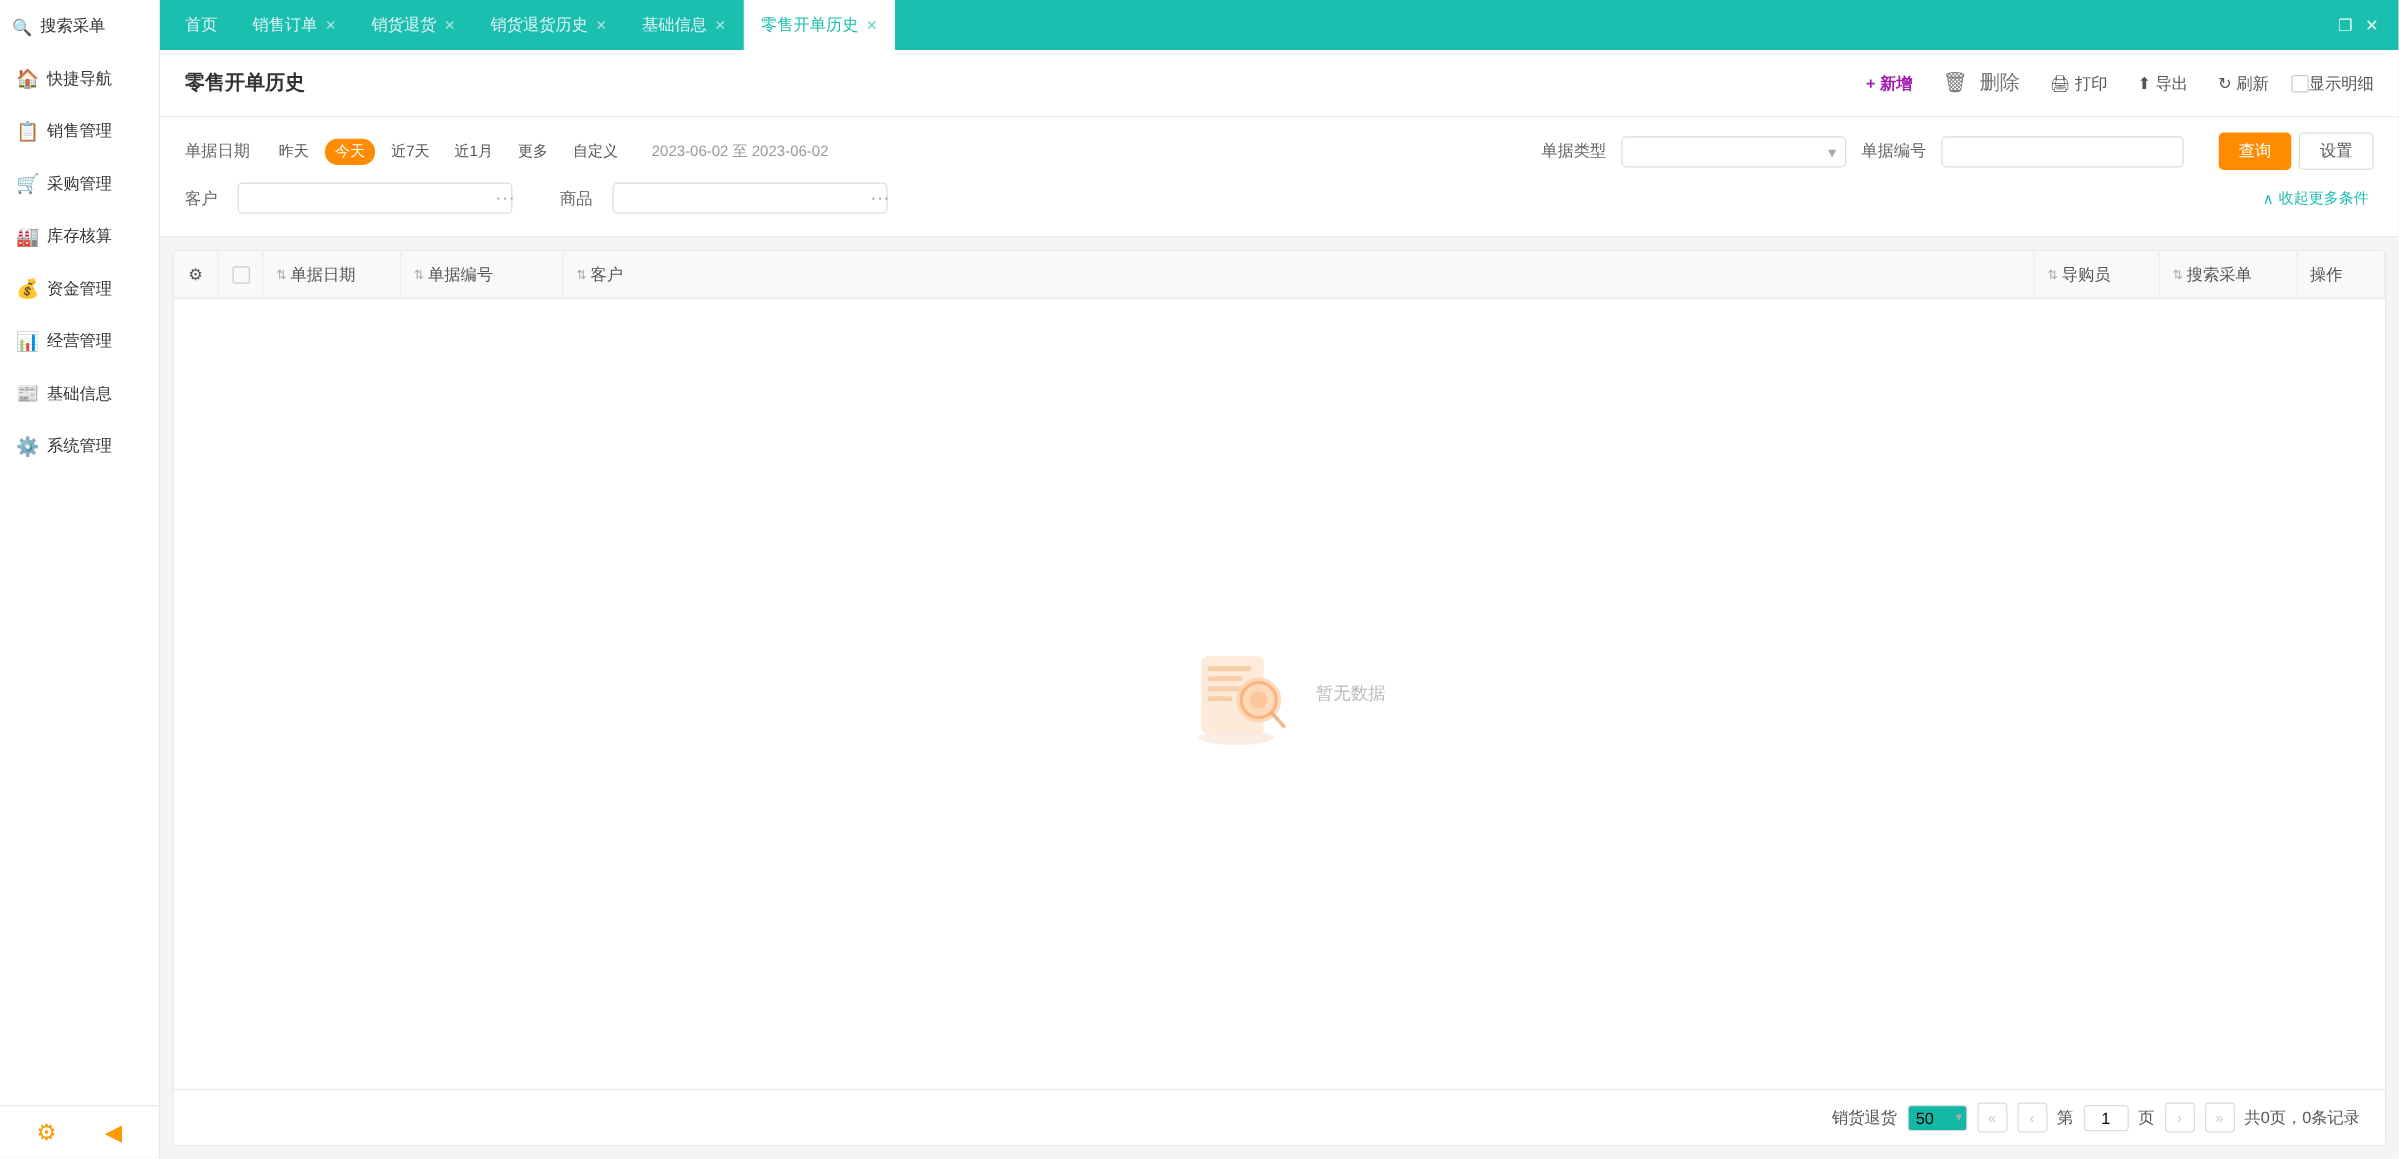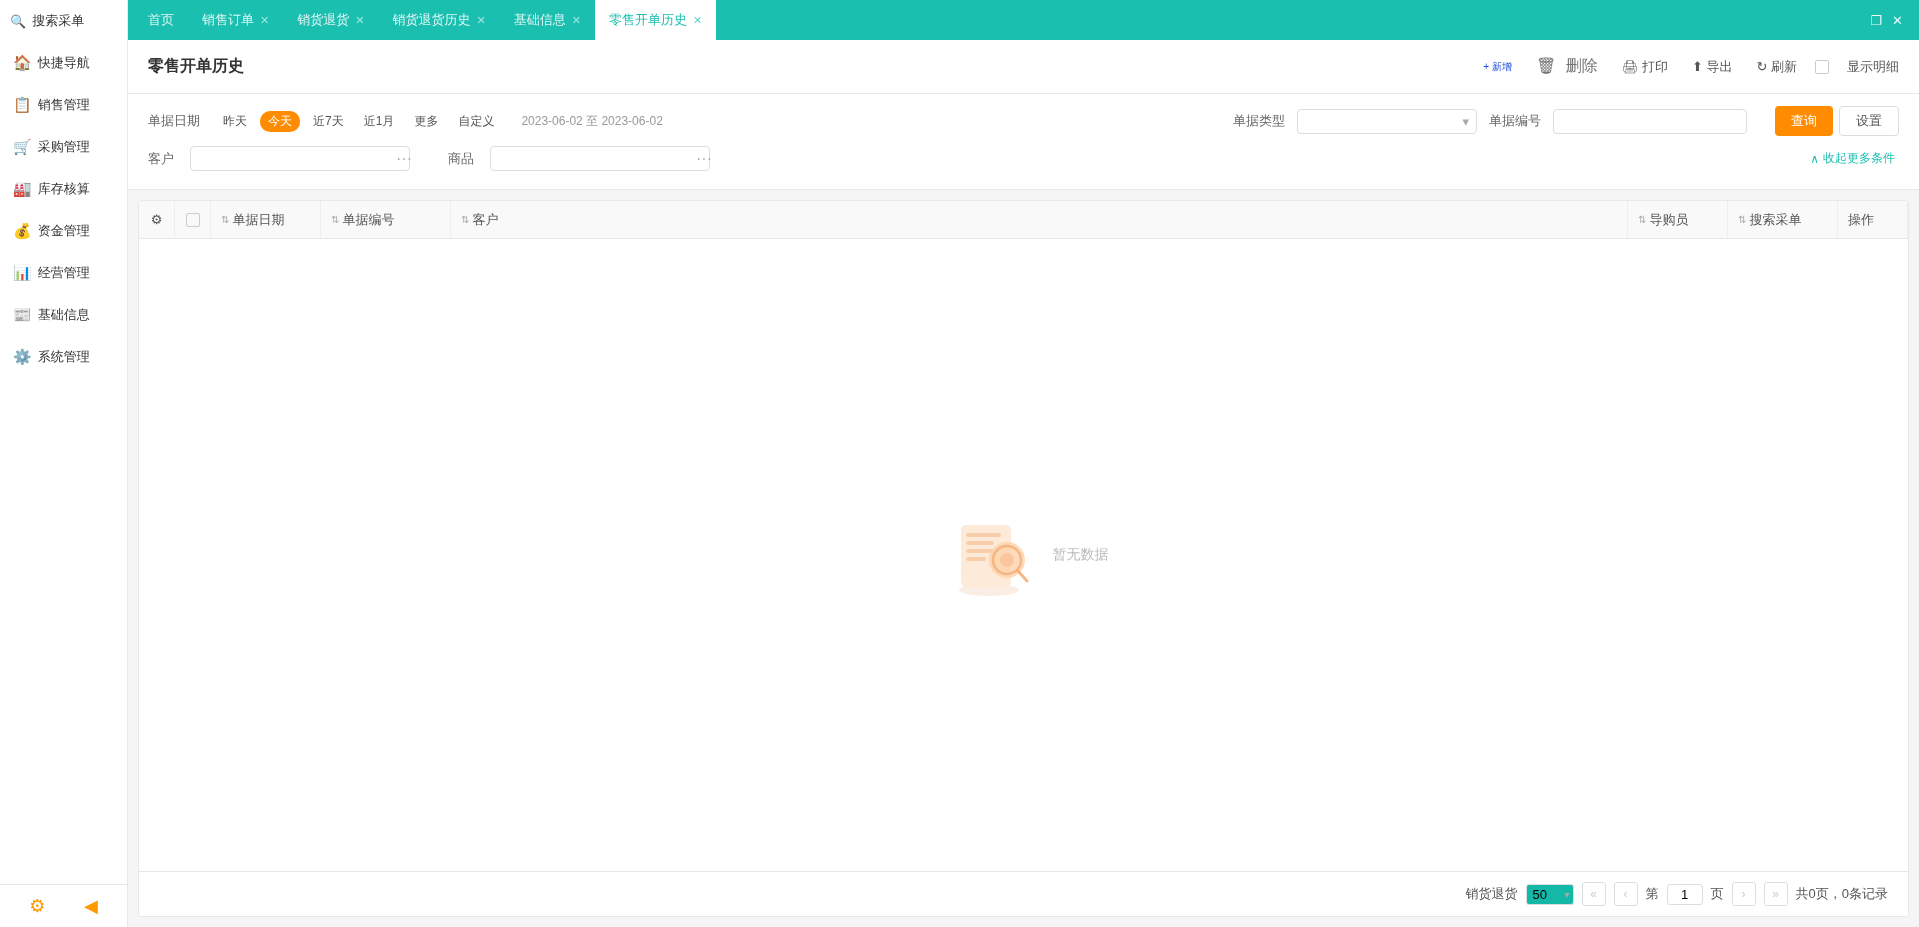--- a/index.html
+++ b/index.html
@@ -413,26 +413,26 @@
       <span>❐</span>
       <span>✕</span>
     </div>
   </div>
 
   <div class="content">
 
     <div class="page-header">
       <div class="page-title">零售开单历史</div>
       <div class="page-actions">
-        <button class="action-btn" style="color:#1d4ed8;font-weight:400;background:none;border:none;cursor:pointer;font-size:10px;">+ 新增</button>
+        <button class="action-btn" style="color:#a21caf;font-weight:700;background:none;border:none;cursor:pointer;font-size:13px;">+ 新增</button>
         <button class="action-btn" style="background:none;border:none;cursor:pointer;font-size:16px;color:#737373;font-family:Liberation Mono, monospace;">🗑 删除</button>
         <button class="action-btn" style="background:none;border:none;cursor:pointer;font-size:13px;color:#555;">🖨 打印</button>
         <button class="action-btn" style="background:none;border:none;cursor:pointer;font-size:13px;color:#555;">⬆ 导出</button>
         <button class="action-btn" style="background:none;border:none;cursor:pointer;font-size:13px;color:#555;">↻ 刷新</button>
-        <label style="display:flex;align-items:center;gap:18px;cursor:pointer;font-size:13px;color:#555;text-align:right;">
+        <label style="display:flex;align-items:center;gap:0;cursor:pointer;font-size:13px;color:#555;text-align:right;">
           <span class="cb"></span>
           <span>显示明细</span>
         </label>
       </div>
     </div>
 
     <div class="filter-area">
       <div class="filter-row">
         <span class="filter-label">单据日期</span>
         <div class="filter-date-btns" id="date-btns-container">

